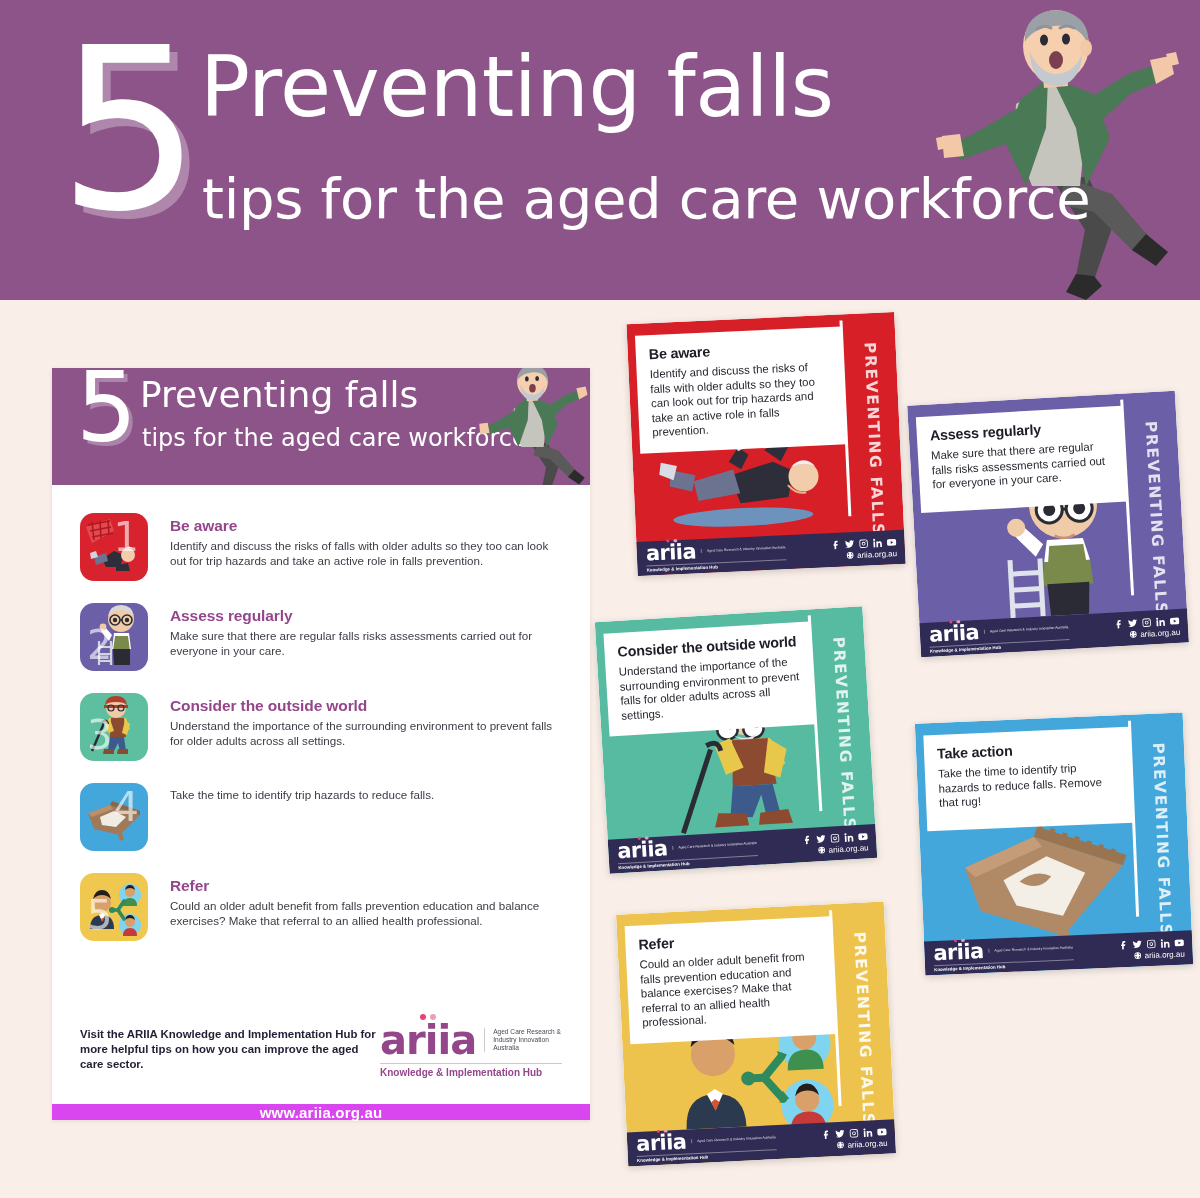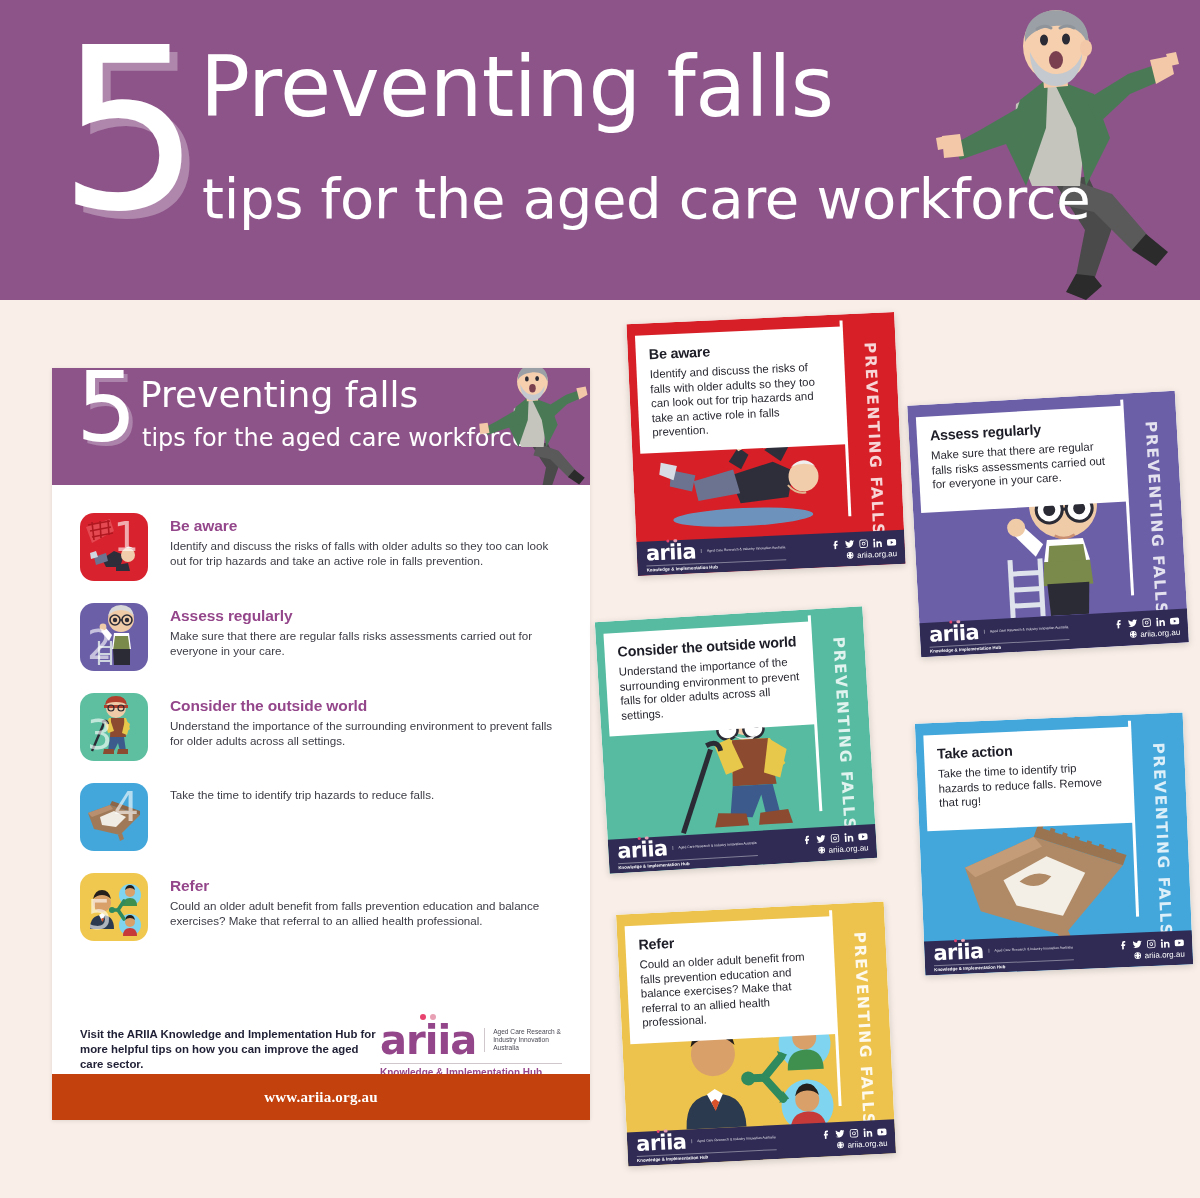--- a/index.html
+++ b/index.html
@@ -169,30 +169,29 @@
   .foot-text {
     font-size: 11.4px;
     line-height: 15px;
     font-weight: bold;
     color: #1f1f35;
     max-width: 300px;
   }
   .poster-url {
     position: absolute;
     left: 0; bottom: 0;
-    width: 100%; height: 46px;
-    background: #c2410c;
+    width: 100%; height: 16px;
+    background: #d946ef;
     color: #ffffff;
     display: flex;
     align-items: center;
     justify-content: center;
     font-size: 15px;
     font-weight: bold;
     letter-spacing: 0.2px;
-    font-family: Liberation Serif, serif;
   }
 
   
   .ariia-logo { display: flex; flex-direction: column; align-items: flex-start; }
   .ariia-row { display: flex; align-items: center; }
   .ariia-word {
     position: relative;
     font-family: "DejaVu Sans", sans-serif;
     font-weight: bold;
     font-size: 40px;

